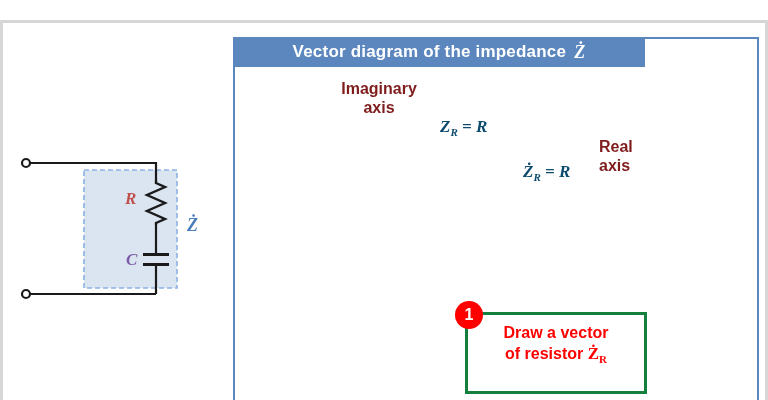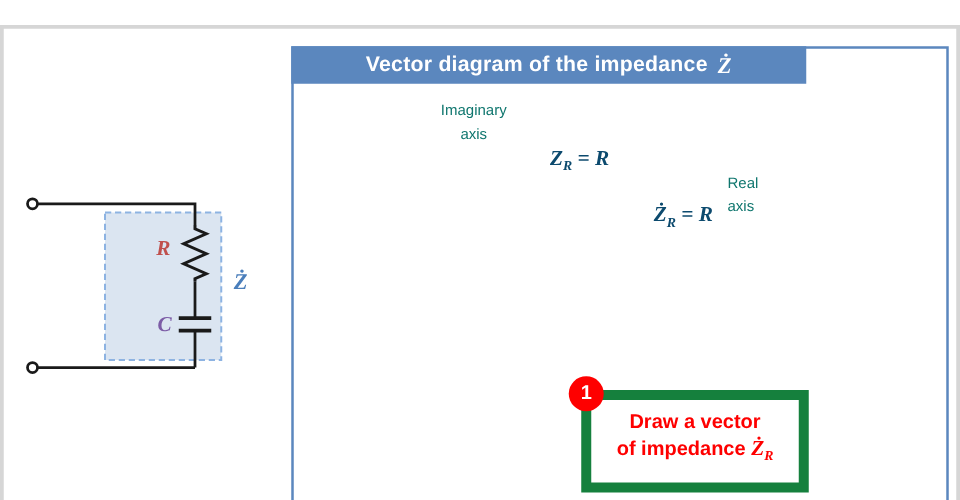--- a/index.html
+++ b/index.html
@@ -20,38 +20,38 @@
     position: absolute; left: 230px; top: 14px; width: 412px; height: 30px;
     background: #5b87be; color: #ffffff; font-weight: bold; font-size: 17px;
     display: flex; align-items: center; justify-content: center;
     letter-spacing: 0.2px;
   }
   .titlebar .math { font-family: "Liberation Serif", serif; font-style: italic; margin-left: 8px; font-size: 18px; }
 
   svg.overlay { position: absolute; left: 0; top: 0; width: 768px; height: 400px; }
 
   .lbl { position: absolute; white-space: nowrap; }
-  .axis-label { font-weight: normal; font-size: 12px; line-height: 19px; color: #0f766e; text-align: center; }
+  .axis-label { font-weight: bold; font-size: 16px; line-height: 19px; color: #7f1d1d; text-align: center; }
 
   .math-red {
     font-family: "Liberation Serif", serif; font-style: italic; font-weight: bold;
     color: #0c4a6e; font-size: 17px;
   }
   .math-red sub, .math-blue sub { font-size: 11px; font-style: italic; }
 
   .circ-lbl { font-family: "Liberation Serif", serif; font-style: italic; font-weight: bold; font-size: 17px; }
 
   .callout {
     position: absolute; left: 462px; top: 289px; width: 182px; height: 82px;
-    border: 8px solid #15803d; background: #ffffff;
+    border: 3px solid #15803d; background: #ffffff;
     color: #fe0000; font-weight: bold; font-size: 16px; line-height: 21px;
     text-align: center; padding-top: 7px;
   }
   .callout .math {
-    font-family: "Liberation Serif", serif; font-style: italic; font-size: 17px; text-align: center;
+    font-family: "Liberation Serif", serif; font-size: 17px; text-align: center;
   }
   .callout .math sub { font-size: 11px; }
 
   .badge {
     position: absolute; left: 452px; top: 278px; width: 28px; height: 28px;
     background: #fe0000; border-radius: 50%;
     color: #ffffff; font-weight: bold; font-size: 16px;
     display: flex; align-items: center; justify-content: center;
   }
 </style>
@@ -108,28 +108,28 @@
   </div>
 
   <span class="lbl circ-lbl" style="left:122px; top:166px; color:#c0504d;">R</span>
   <span class="lbl circ-lbl" style="left:123px; top:227px; color:#7c5ca6;">C</span>
   <span class="lbl circ-lbl" style="left:184px; top:192px; color:#4a7ebb; font-size:18px;">Ż</span>
 
   <div class="lbl axis-label" style="left:328px; top:56px; width:96px;">
     <div>Imaginary</div>
     <div>axis</div>
   </div>
-  <div class="lbl axis-label" style="left:579px; top:114px; text-align:left;">
+  <div class="lbl axis-label" style="left:596px; top:114px; text-align:left;">
     <div>Real</div>
     <div>axis</div>
   </div>
 
   <span class="lbl math-red" style="left:437px; top:94px;"><span>Z</span><sub>R</sub><span> = R</span></span>
 
   <span class="lbl math-red" style="left:520px; top:139px;"><span>Ż</span><sub>R</sub><span> = R</span></span>
 
   <div class="callout">
     <div>Draw a vector</div>
-    <div><span>of impedance </span><span class="math"><span>Ż</span><sub>R</sub></span></div>
+    <div><span>of resistor </span><span class="math"><span>Ż</span><sub>R</sub></span></div>
   </div>
   <div class="badge">1</div>
 
 </div>
 
 </body></html>

